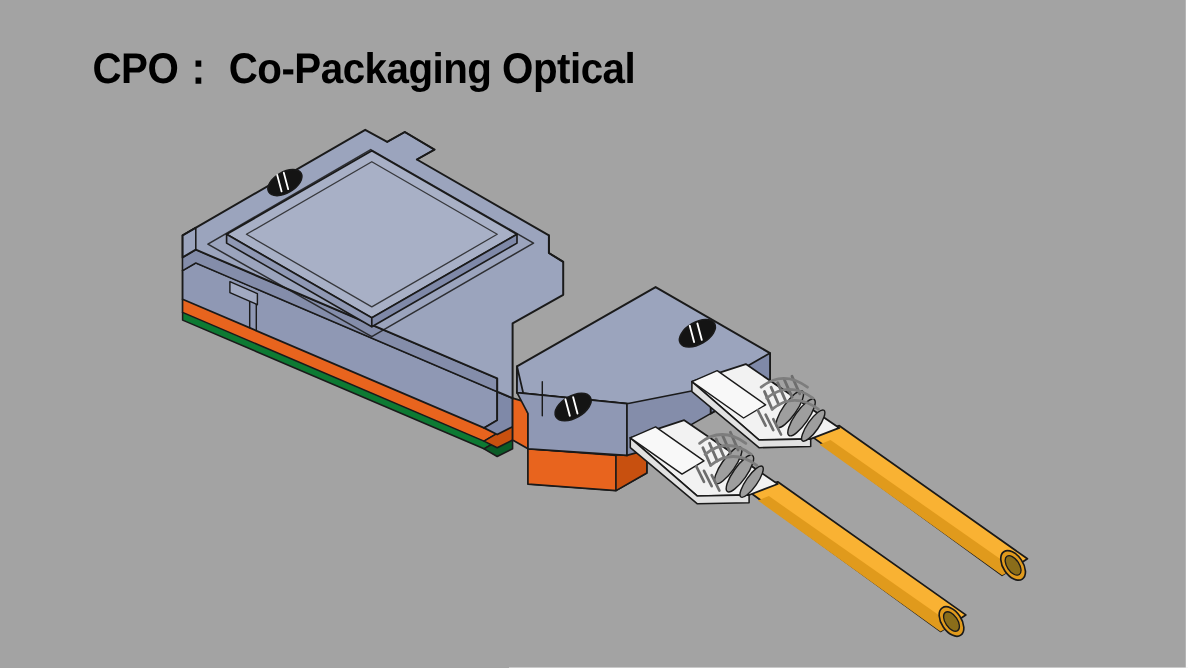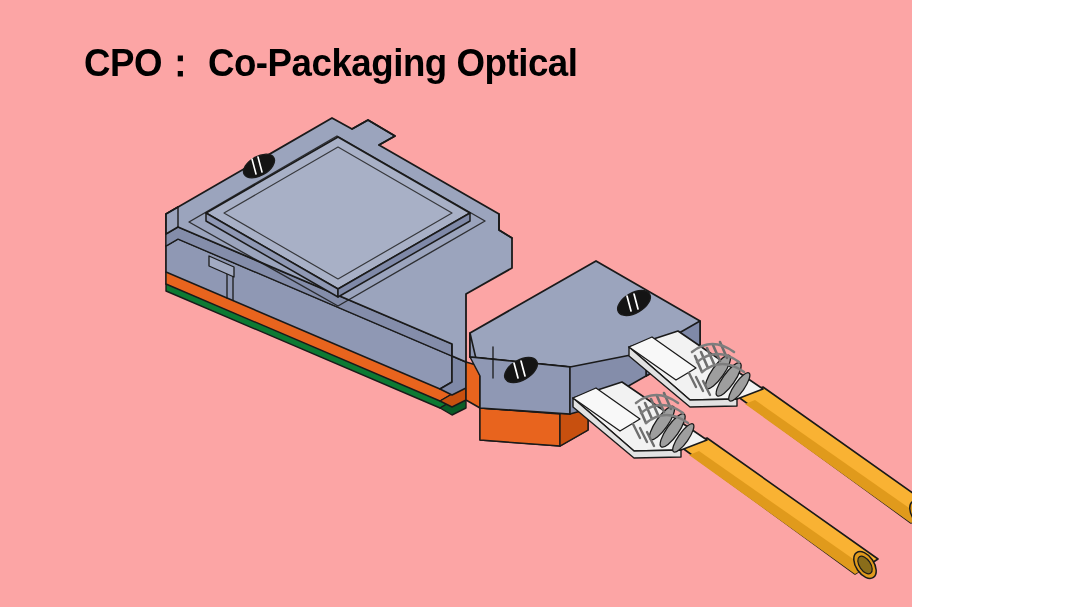--- a/index.html
+++ b/index.html
@@ -3,23 +3,23 @@
 <meta charset="utf-8">
 <title>CPO Co-Packaging Optical</title>
 <style>
   html, body {
     margin: 0;
     padding: 0;
     background: #ffffff;
   }
   #canvas {
     position: relative;
-    width: 912px;
+    width: 1078px;
     height: 607px;
-    background: #fca5a5;
+    background: #a3a3a3;
     overflow: hidden;
     font-family: "Liberation Sans", sans-serif;
   }
   #title {
     position: absolute;
     left: 84px;
     top: 40px;
     font-family: "Liberation Sans", sans-serif;
     font-weight: bold;
     font-size: 39px;

